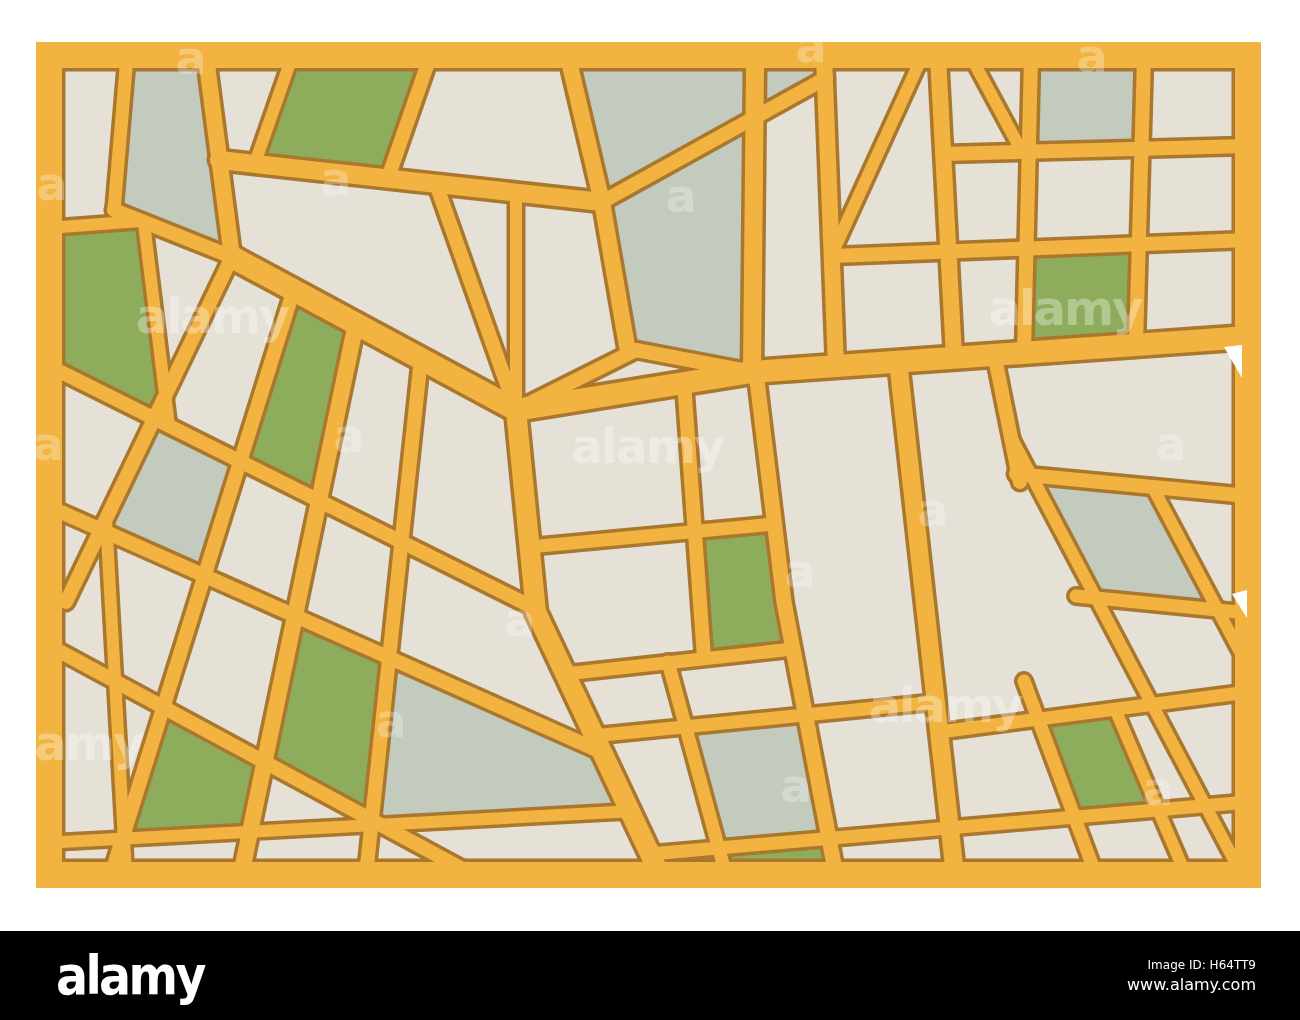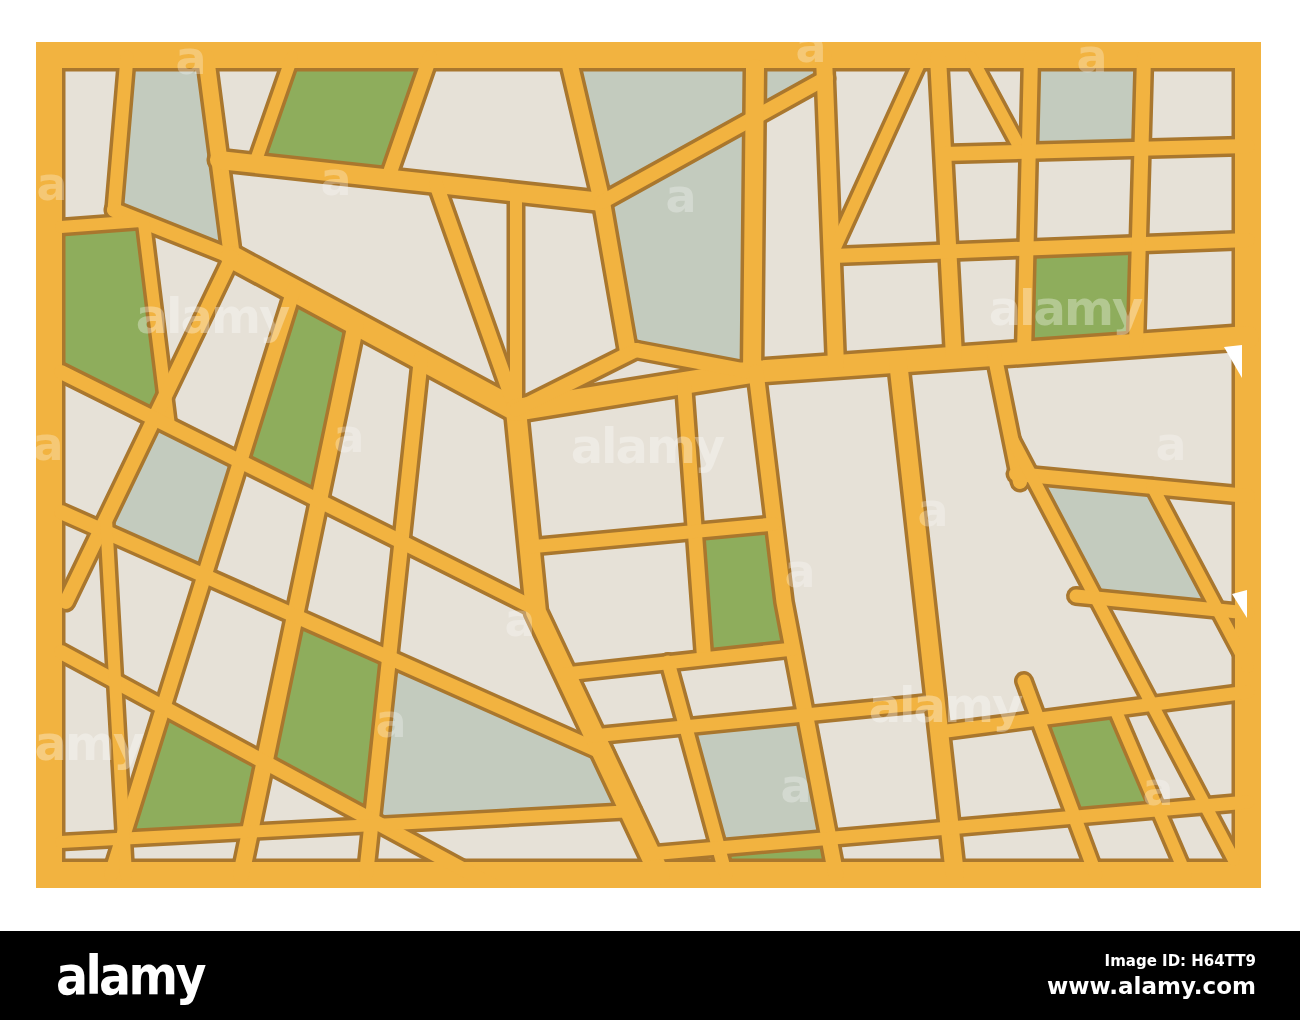--- a/index.html
+++ b/index.html
@@ -16,22 +16,22 @@
   }
   #footer-logo{
     font-weight:bold;font-size:54px;line-height:1;color:#fff;
     letter-spacing:-3px;margin-left:56px;transform:scaleX(.88);
     transform-origin:left center;
   }
   #footer-right{
     text-align:right;margin-right:44px;color:#fff;
     display:flex;flex-direction:column;gap:3px;
   }
-  #footer-image-id{font-size:15px;font-weight:bold;}
-  #footer-url{font-size:23px;font-weight:bold;}
+  #footer-image-id{font-size:12px;}
+  #footer-url{font-size:16px;font-weight:normal;}
 </style>
 </head>
 <body>
 
 <div id="stage">
 
   <div id="map-wrap">
     <svg id="map-svg" xmlns="http://www.w3.org/2000/svg" viewBox="0 0 1225 846">
         <rect x="0" y="0" width="1225" height="846" fill="#E6E1D7"></rect>
         <polygon points="93,20 164,20 188,207 81,167" fill="#C3CBBE"></polygon>

